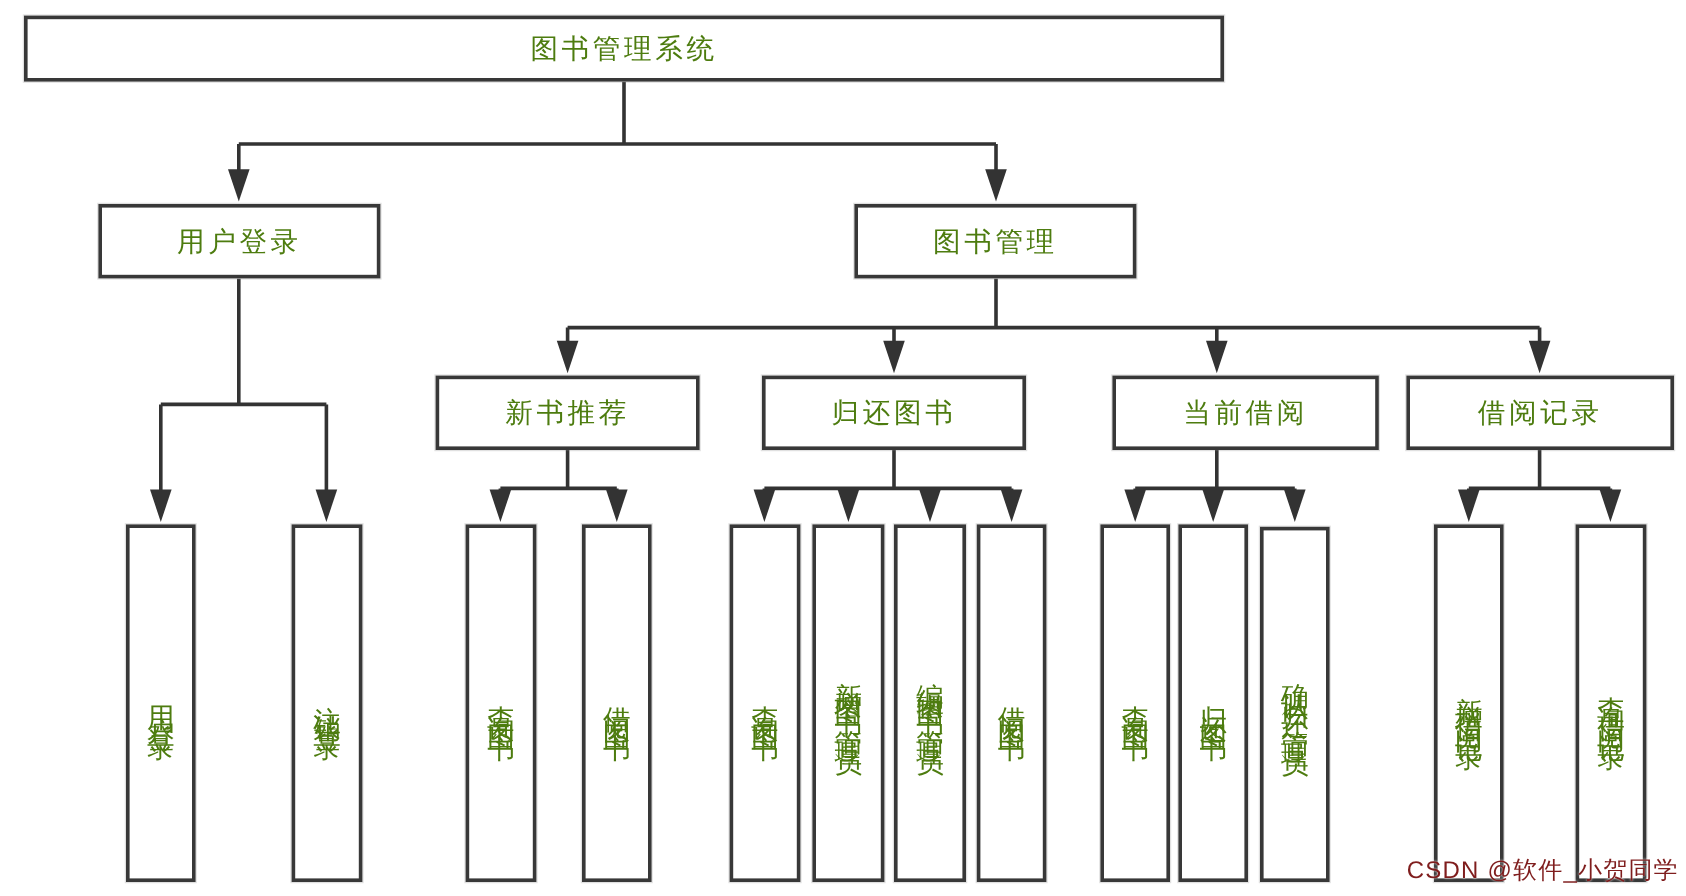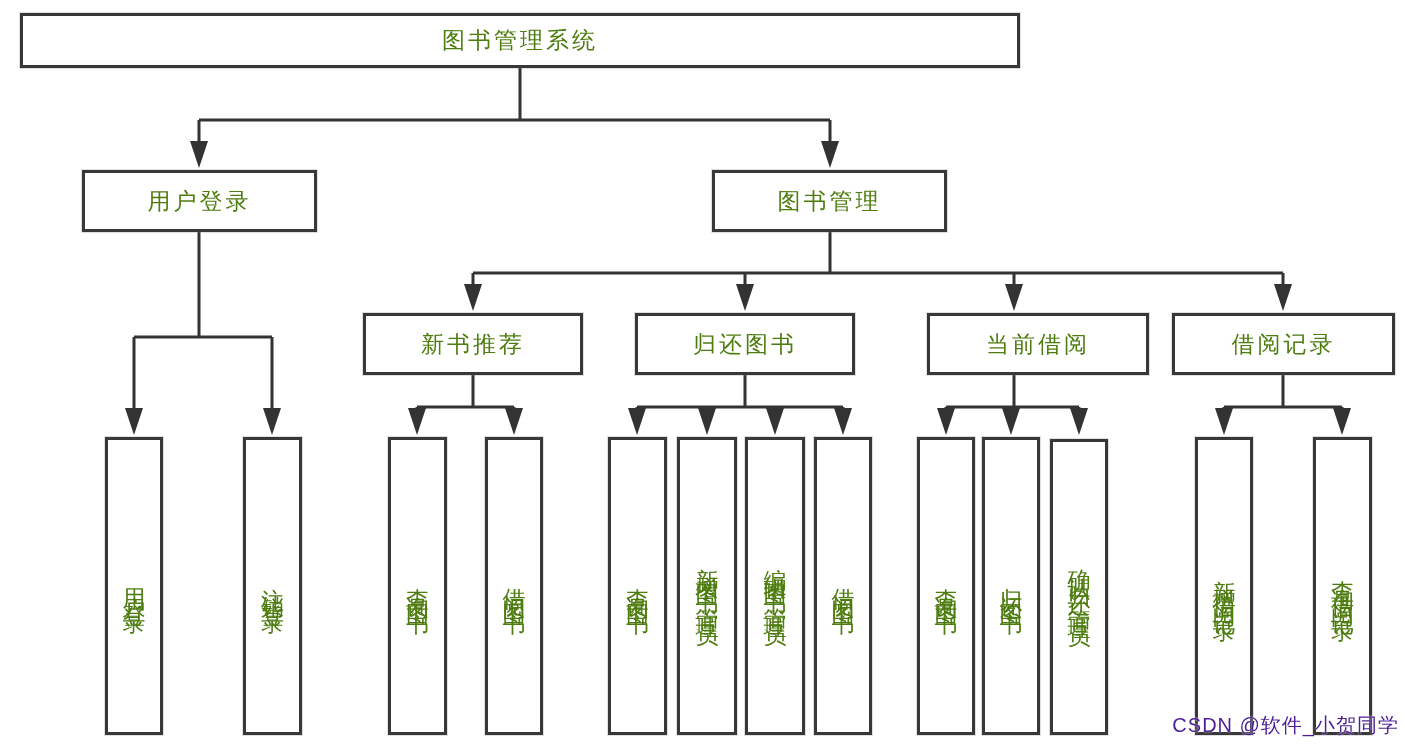--- a/index.html
+++ b/index.html
@@ -14,21 +14,21 @@
     display:flex;align-items:center;justify-content:center;
     box-shadow:0 0 0 1px rgba(130,130,130,0.25);
   }
   .node.h .lbl{font-size:23px;letter-spacing:3px;white-space:nowrap;}
   .node.v .vtext{
     writing-mode:vertical-rl;text-orientation:mixed;
     font-size:23px;letter-spacing:8px;line-height:1;white-space:nowrap;
   }
   .watermark{
     position:absolute;right:6px;bottom:8px;z-index:2;
-    font-size:20px;color:#4c1d95;letter-spacing:1px;
+    font-size:20px;color:#7f1d1d;letter-spacing:1px;
     text-shadow:0 0 2px #ffffff;white-space:nowrap;
   }
 </style>
 </head>
 <body>
 
 <div class="stage">
 
   <svg class="connectors" width="1405" height="747" viewBox="0 0 1405 747" xmlns="http://www.w3.org/2000/svg">
     <g stroke="#333333" stroke-width="3" fill="none">

